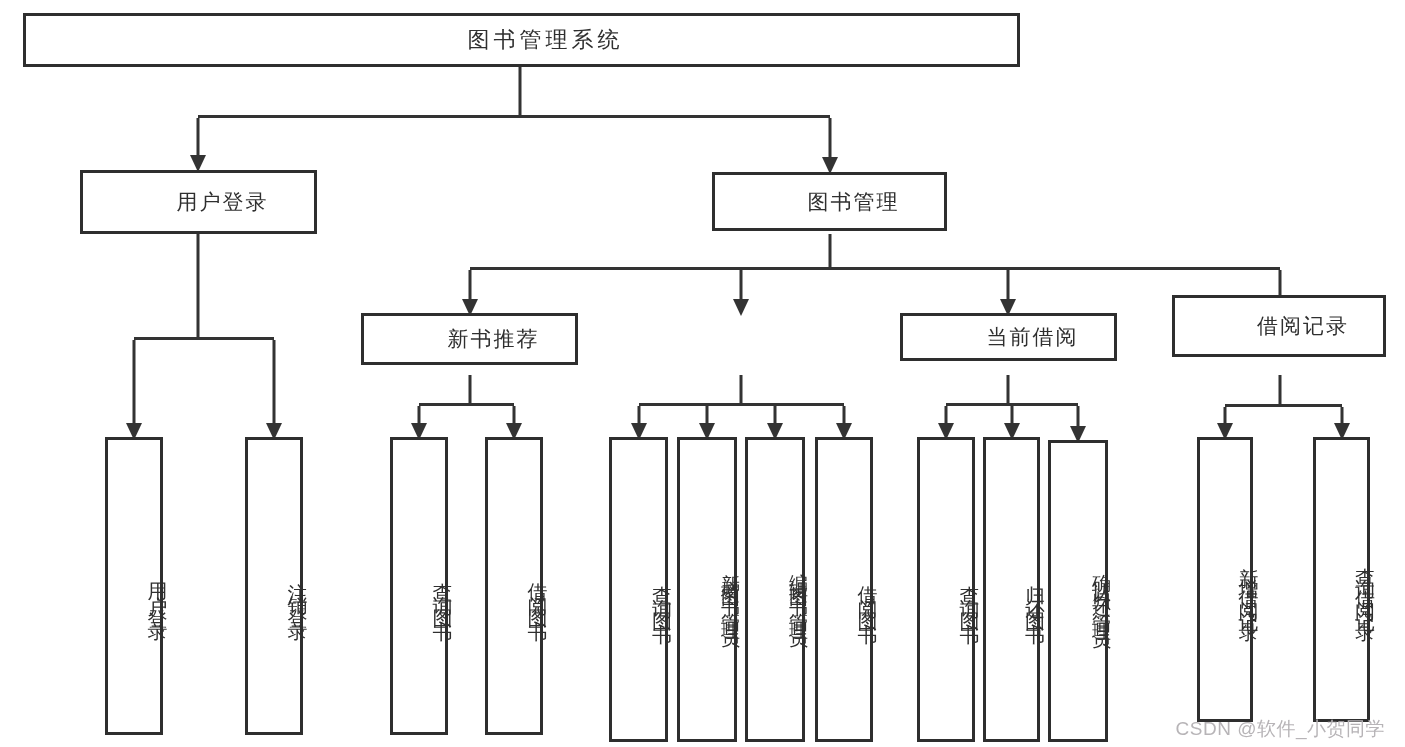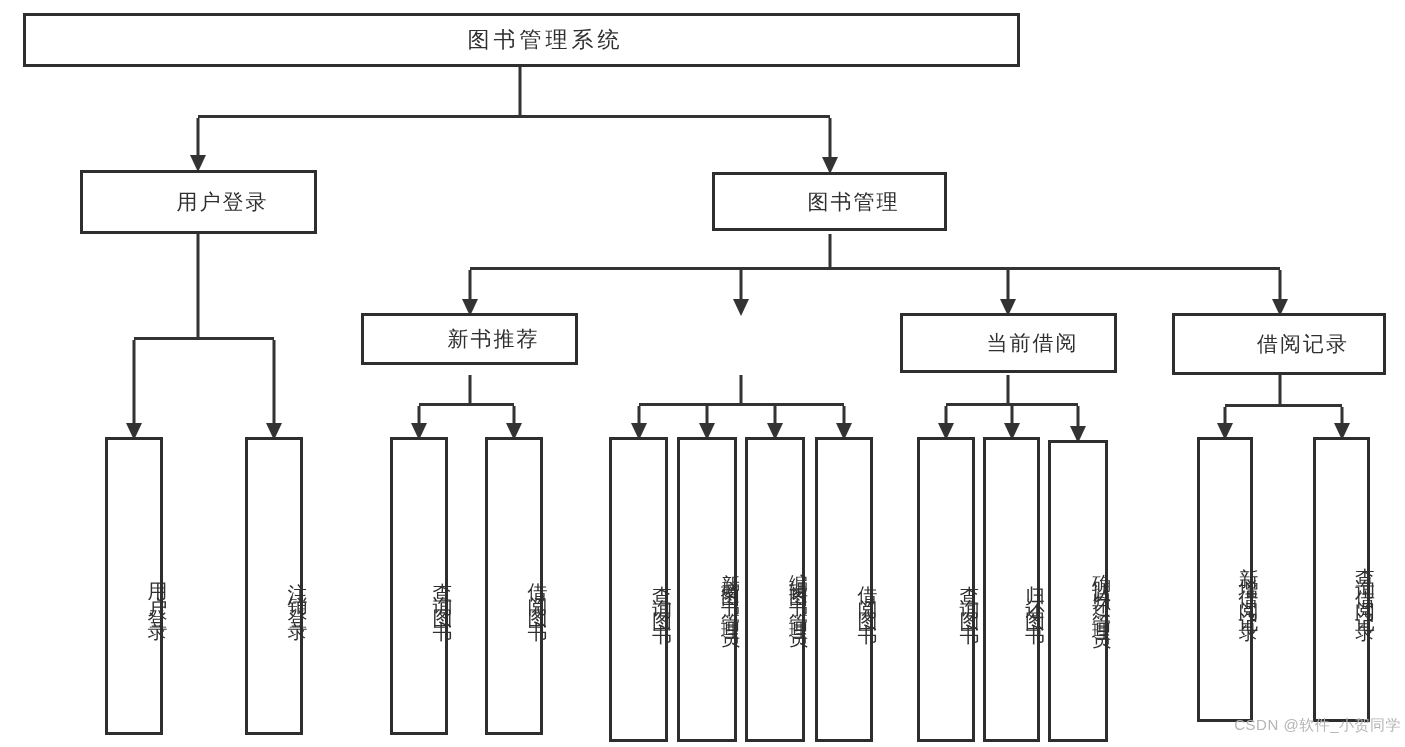--- a/index.html
+++ b/index.html
@@ -18,22 +18,22 @@
   .hbox{font-size:21px;letter-spacing:2px;}
   .hbox.root{font-size:22px;letter-spacing:4px;}
   .vlabel{
     writing-mode:vertical-rl;text-orientation:mixed;
     font-size:20px;letter-spacing:13px;line-height:1;
     margin-bottom:-13px;
   }
   .vbox.med .vlabel{letter-spacing:11px;margin-bottom:-11px;}
   .vbox.long .vlabel{letter-spacing:8px;margin-bottom:-8px;font-size:19px;}
   .watermark{
-    position:absolute;z-index:3;right:4px;top:716px;
-    font-size:15px;letter-spacing:0.5px;color:var(--wm,#b7b4b7);
+    position:absolute;z-index:3;right:20px;top:716px;
+    font-size:19px;letter-spacing:0.5px;color:var(--wm,#b7b4b7);
     white-space:nowrap;
   }
 </style>
 </head>
 <body>
 
 <div class="stage" style="--bg: #ffffff; --border: #2e2e2e; --text: #2f2f2f; --wm: #b7b4b7;">
 
   <svg class="connector-layer" width="1405" height="747">
       <path d="M520,67 V118 M198,116.5 H830 M198,118 V158 M830,118 V160" stroke="#333333" stroke-width="3" fill="none"></path>
@@ -63,22 +63,22 @@
       <polygon points="1217,423 1233,423 1225,440" fill="#333333"></polygon>
       <polygon points="1334,423 1350,423 1342,440" fill="#333333"></polygon>
     </svg>
 
   <div class="hbox root" style="left:23px;top:13px;width:997px;height:54px">图书管理系统</div>
 
   <div class="hbox" style="left:80px;top:170px;width:237px;height:64px">用户登录</div>
   <div class="hbox" style="left:712px;top:172px;width:235px;height:59px">图书管理</div>
 
   <div class="hbox" style="left:361px;top:313px;width:217px;height:52px">新书推荐</div>
-  <div class="hbox" style="left:900px;top:313px;width:217px;height:60px">当前借阅</div>
-  <div class="hbox" style="left:1172px;top:313px;width:214px;height:62px">借阅记录</div>
+  <div class="hbox" style="left:900px;top:313px;width:217px;height:48px">当前借阅</div>
+  <div class="hbox" style="left:1172px;top:295px;width:214px;height:62px">借阅记录</div>
 
   <div class="vbox" style="left:105px;top:437px;width:58px;height:298px">
     <span class="vlabel">用户登录</span>
   </div>
   <div class="vbox" style="left:245px;top:437px;width:58px;height:298px">
     <span class="vlabel">注销登录</span>
   </div>
 
   <div class="vbox" style="left:390px;top:437px;width:58px;height:298px">
     <span class="vlabel">查询图书</span>

